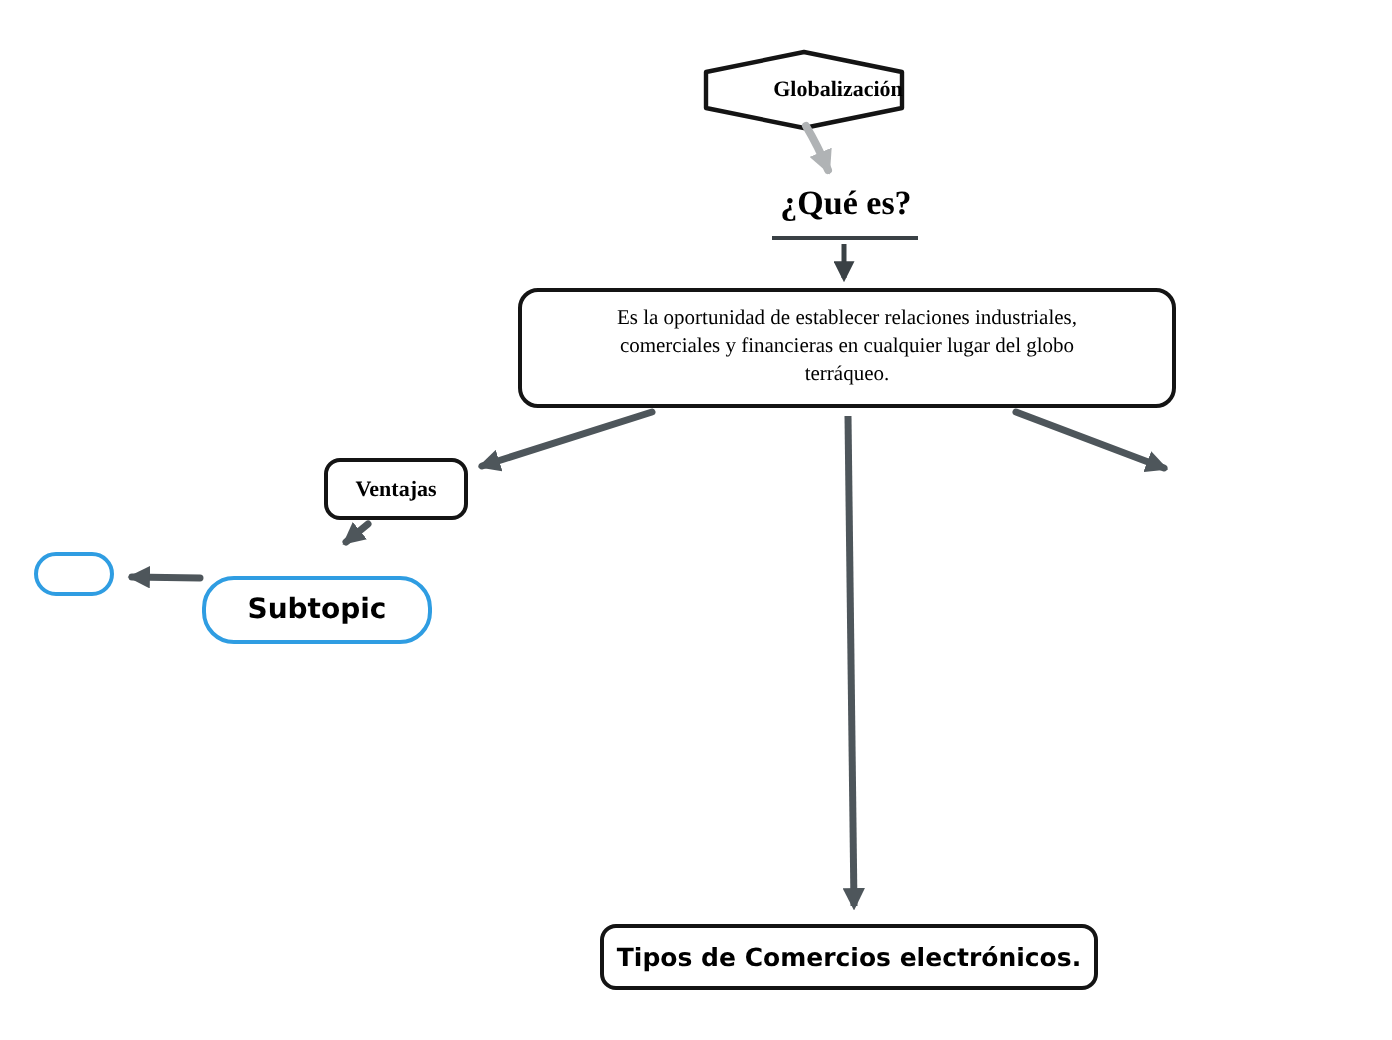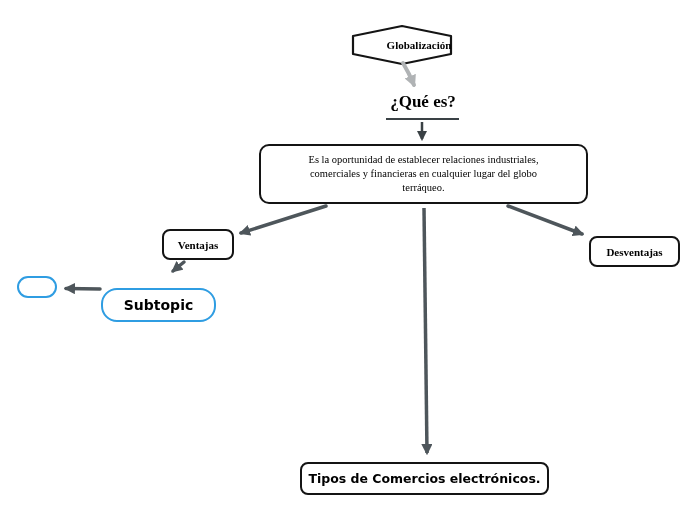--- a/index.html
+++ b/index.html
@@ -99,21 +99,20 @@
   </svg>
 
   <div class="node hex-label">Globalización</div>
 
   <div class="node q-label">¿Qué es?</div>
 
   <div class="node def-box">Es la oportunidad de establecer relaciones industriales, comerciales y financieras en cualquier lugar del globo terráqueo.</div>
 
   <div class="node pill ventajas">Ventajas</div>
 
-  <div class="node pill desventajas">Desventajas</div>
 
   <div class="node blue subtopic">Subtopic</div>
 
   <div class="node blue empty-node"></div>
 
   <div class="node tipos-box">Tipos de Comercios electrónicos.</div>
 
 </div>
 
 </body></html>

